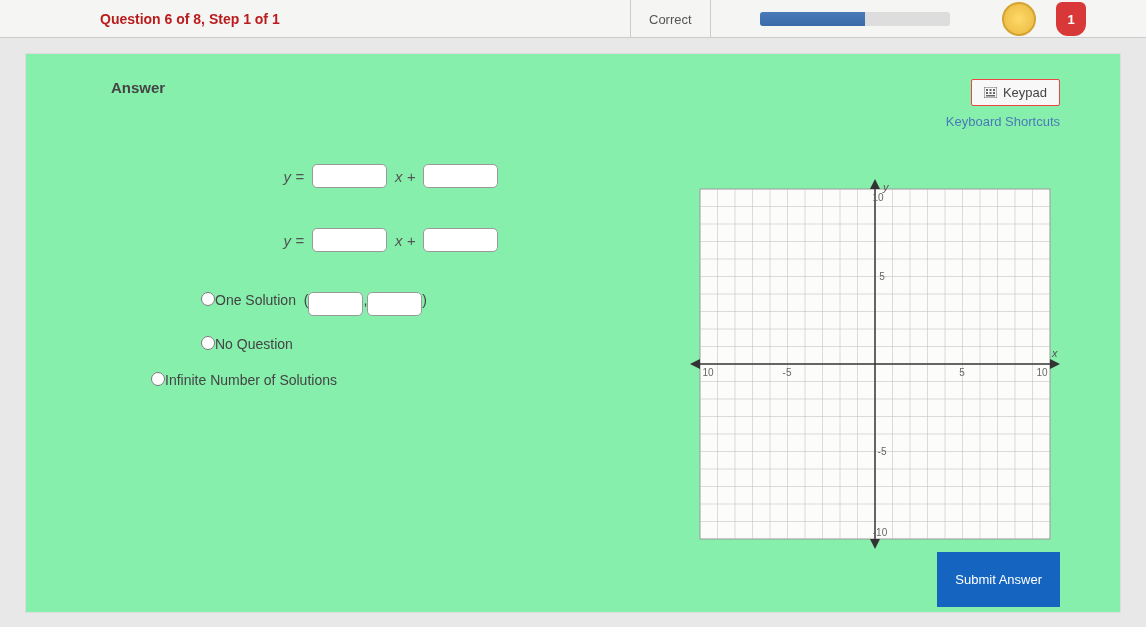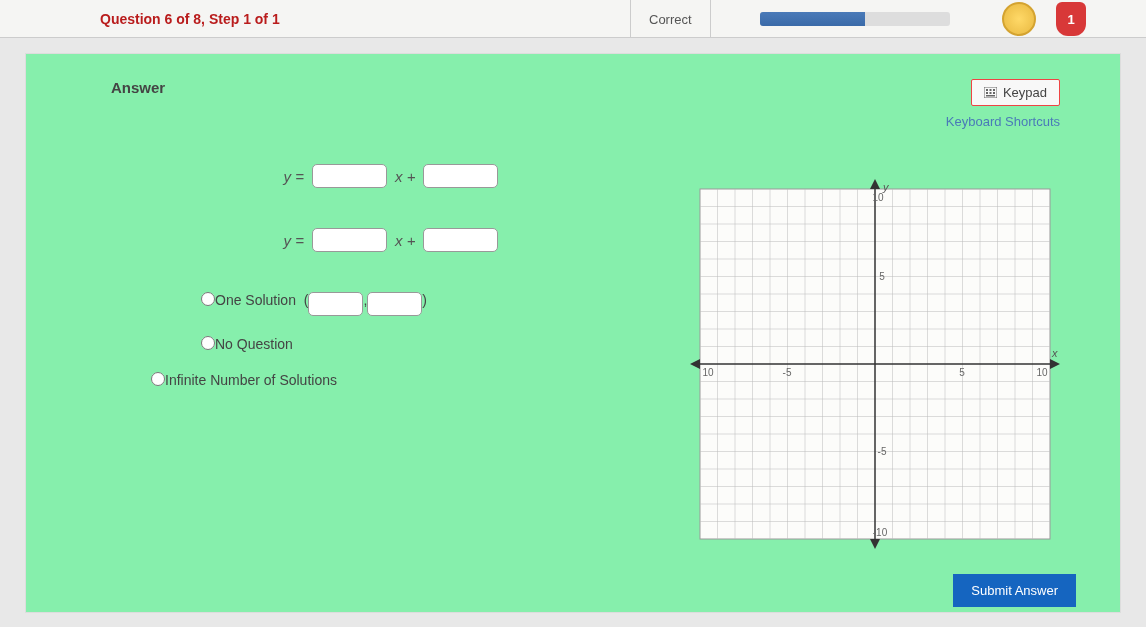--- a/index.html
+++ b/index.html
@@ -24,21 +24,21 @@
 .instr{margin-bottom:35px}
 .eq-line{display:flex;align-items:center;justify-content:center;gap:8px;margin-bottom:40px;font-style:italic;font-family:'Times New Roman',serif;font-size:15px}
 .eq-input{width:75px;height:24px;border:1px solid #999;border-radius:5px;background:#fff;padding:0 4px;font-size:13px}
 .eq-input.sm{width:55px}
 .ident{margin-bottom:25px;line-height:1.4}
 .opts{padding-left:90px}
 .opt{display:flex;align-items:flex-start;margin-bottom:20px;font-size:14px;color:#444}
 .opt input[type=radio]{width:14px;height:14px;cursor:pointer}
 .opt-inf{padding-left:40px}
 .graph{position:absolute;right:60px;top:125px;width:370px;height:370px}
-.submit{position:absolute;right:44px;bottom:5px;background:#1565c0;color:#fff;border:none;padding:9px 18px;font-size:13px;cursor:pointer}
+.submit{position:absolute;right:60px;bottom:5px;background:#1565c0;color:#fff;border:none;padding:20px 18px;font-size:13px;cursor:pointer}
 </style>
 </head>
 <body>
 
 <div class="topbar">
   <div class="q-label">Question 6 of 8, Step 1 of 1</div>
   <div class="correct-box">Correct</div>
   <div class="progress-wrap">
       <div class="progress-fill"></div>
     </div>

